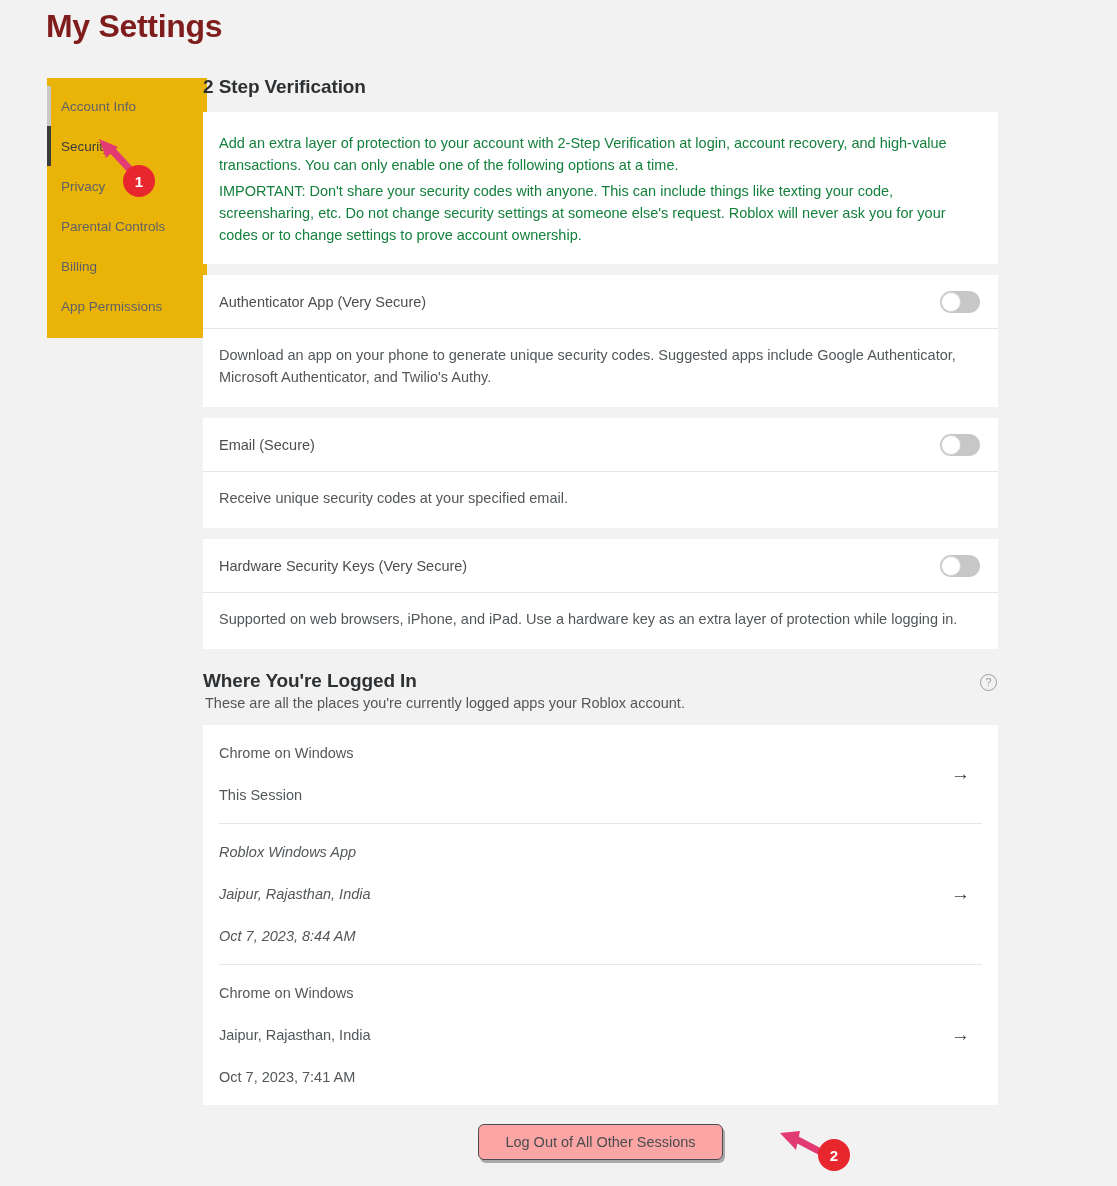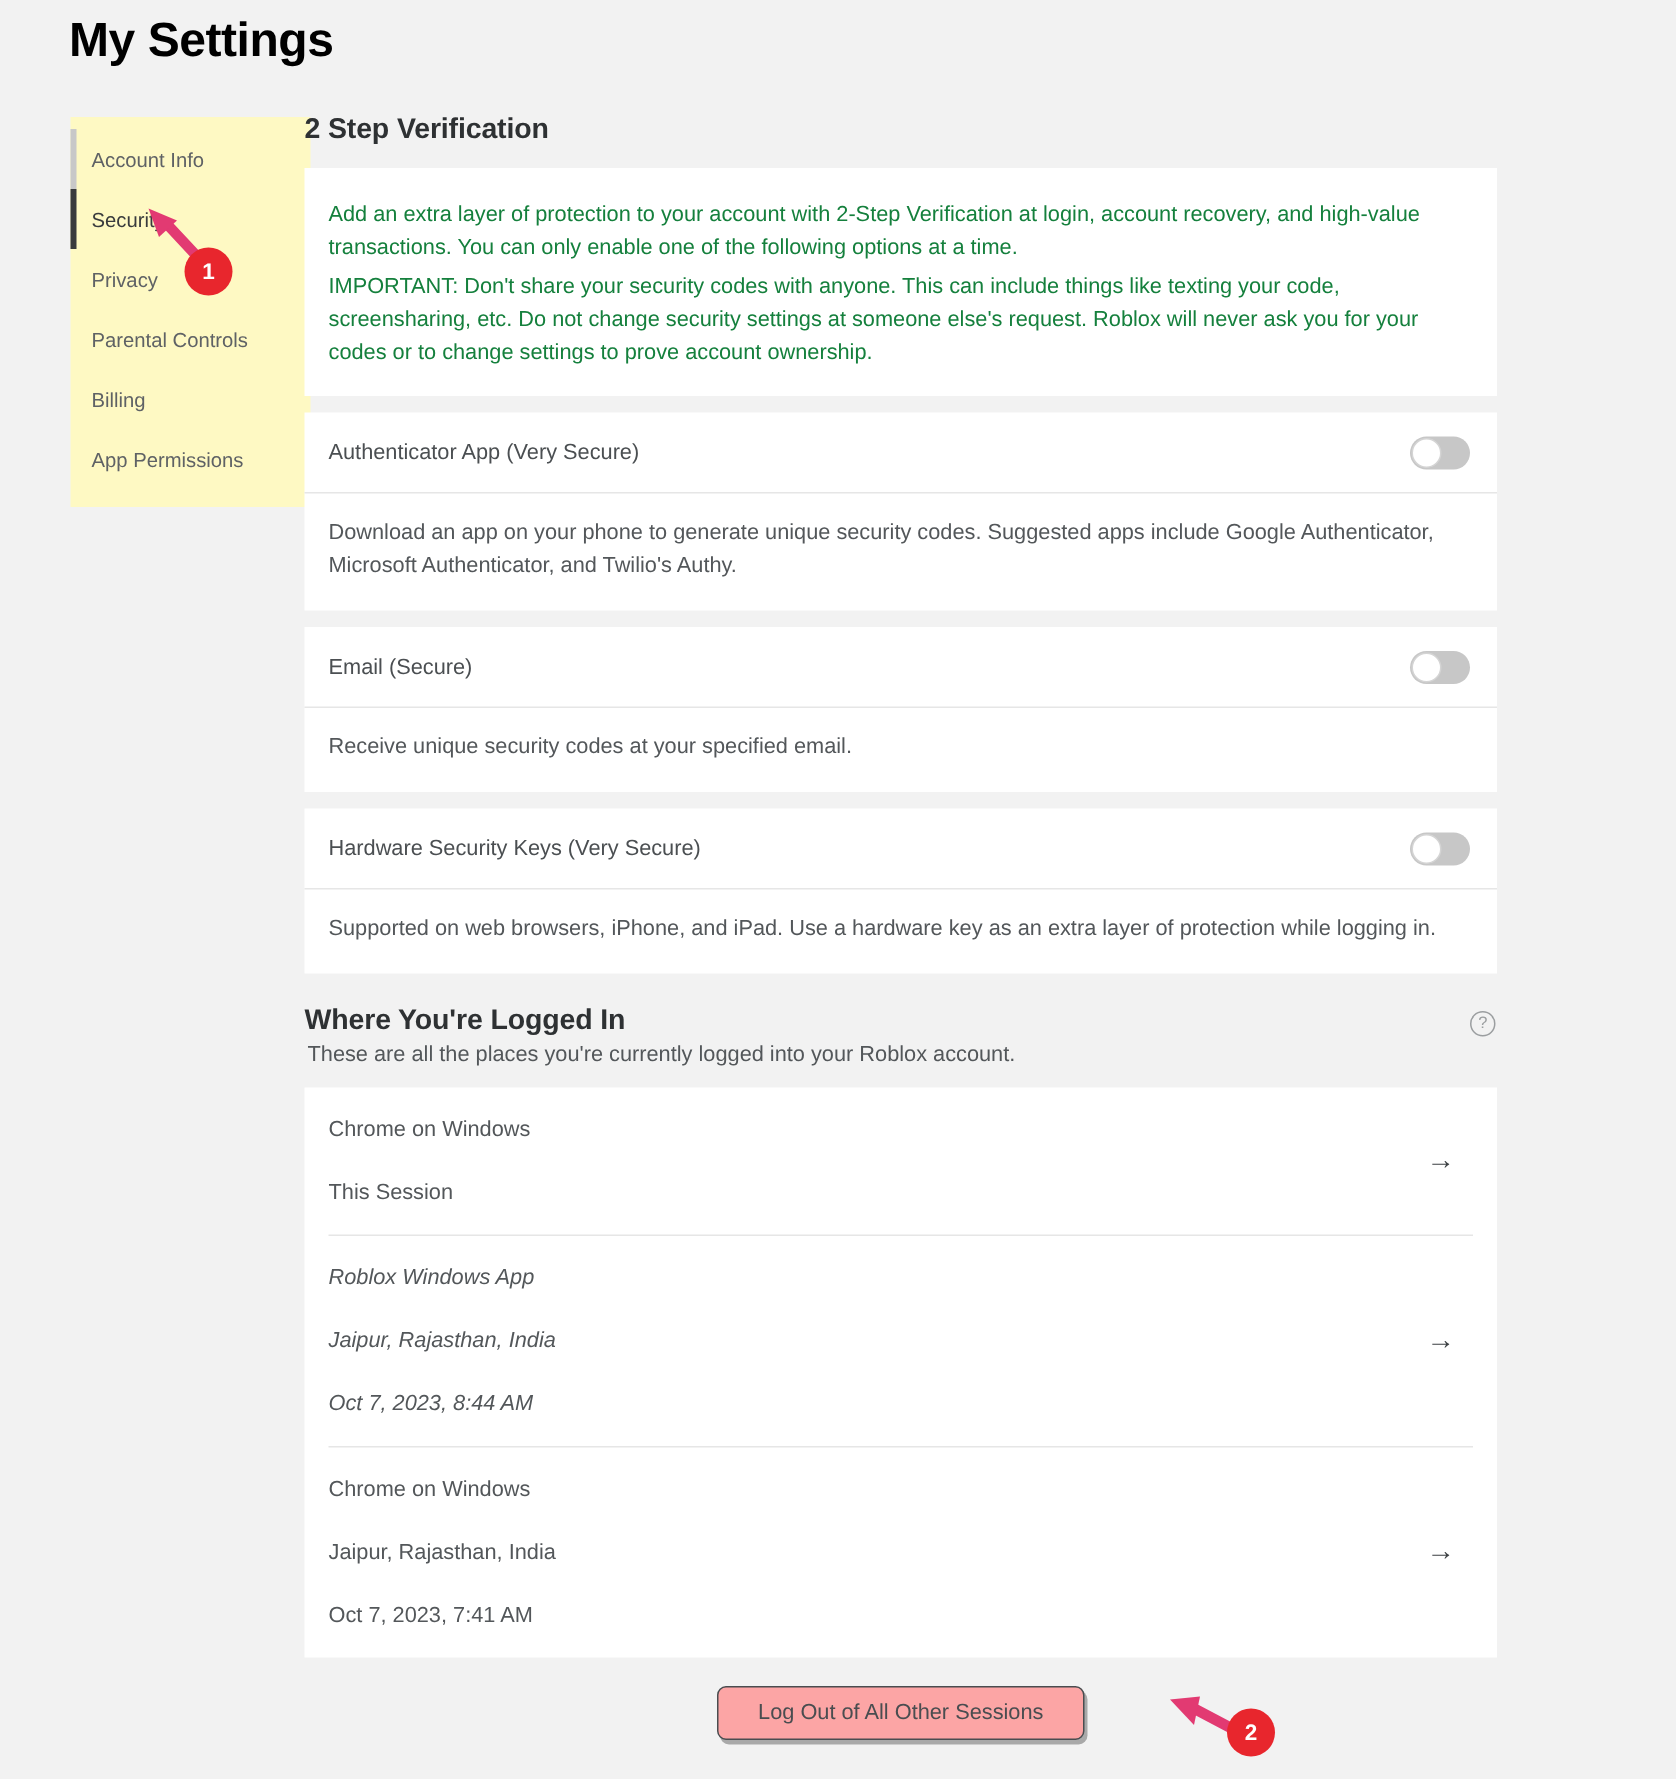--- a/index.html
+++ b/index.html
@@ -12,29 +12,29 @@
   }
   .page { position: relative; width: 1117px; height: 1186px; }
 
   
   .page-title {
     position: absolute;
     left: 46px; top: 8px;
     font-size: 32px;
     font-weight: bold;
     letter-spacing: -0.3px;
-    color: #000000;
+    color: #7f1d1d;
   }
 
   
   .sidebar {
     position: absolute;
     left: 47px; top: 78px;
     width: 160px;
-    background: #fef9c3;
+    background: #eab308;
     padding: 8px 0 12px 0;
   }
   .side-item {
     position: relative;
     height: 40px;
     display: flex;
     align-items: center;
     padding-left: 14px;
     font-size: 13.5px;
     color: #5f6265;
@@ -255,21 +255,21 @@
           <span class="knob"></span>
         </span>
       </div>
       <div class="opt-body">Supported on web browsers, iPhone, and iPad. Use a hardware key as an extra layer of protection while logging in.</div>
     </div>
 
     <div class="logged-head-row">
       <div class="section-head" style="margin-bottom:0">Where You're Logged In</div>
       <div class="help-icon">?</div>
     </div>
-    <div class="logged-sub">These are all the places you're currently logged into your Roblox account.</div>
+    <div class="logged-sub">These are all the places you're currently logged apps your Roblox account.</div>
 
     <div class="session-card">
       <div class="session-row s-row-1">
         <div class="lines">
           <div class="session-line">Chrome on Windows</div>
           <div class="session-line">This Session</div>
         </div>
         <div class="chev">→</div>
       </div>
       <div class="session-row s-row-2">

